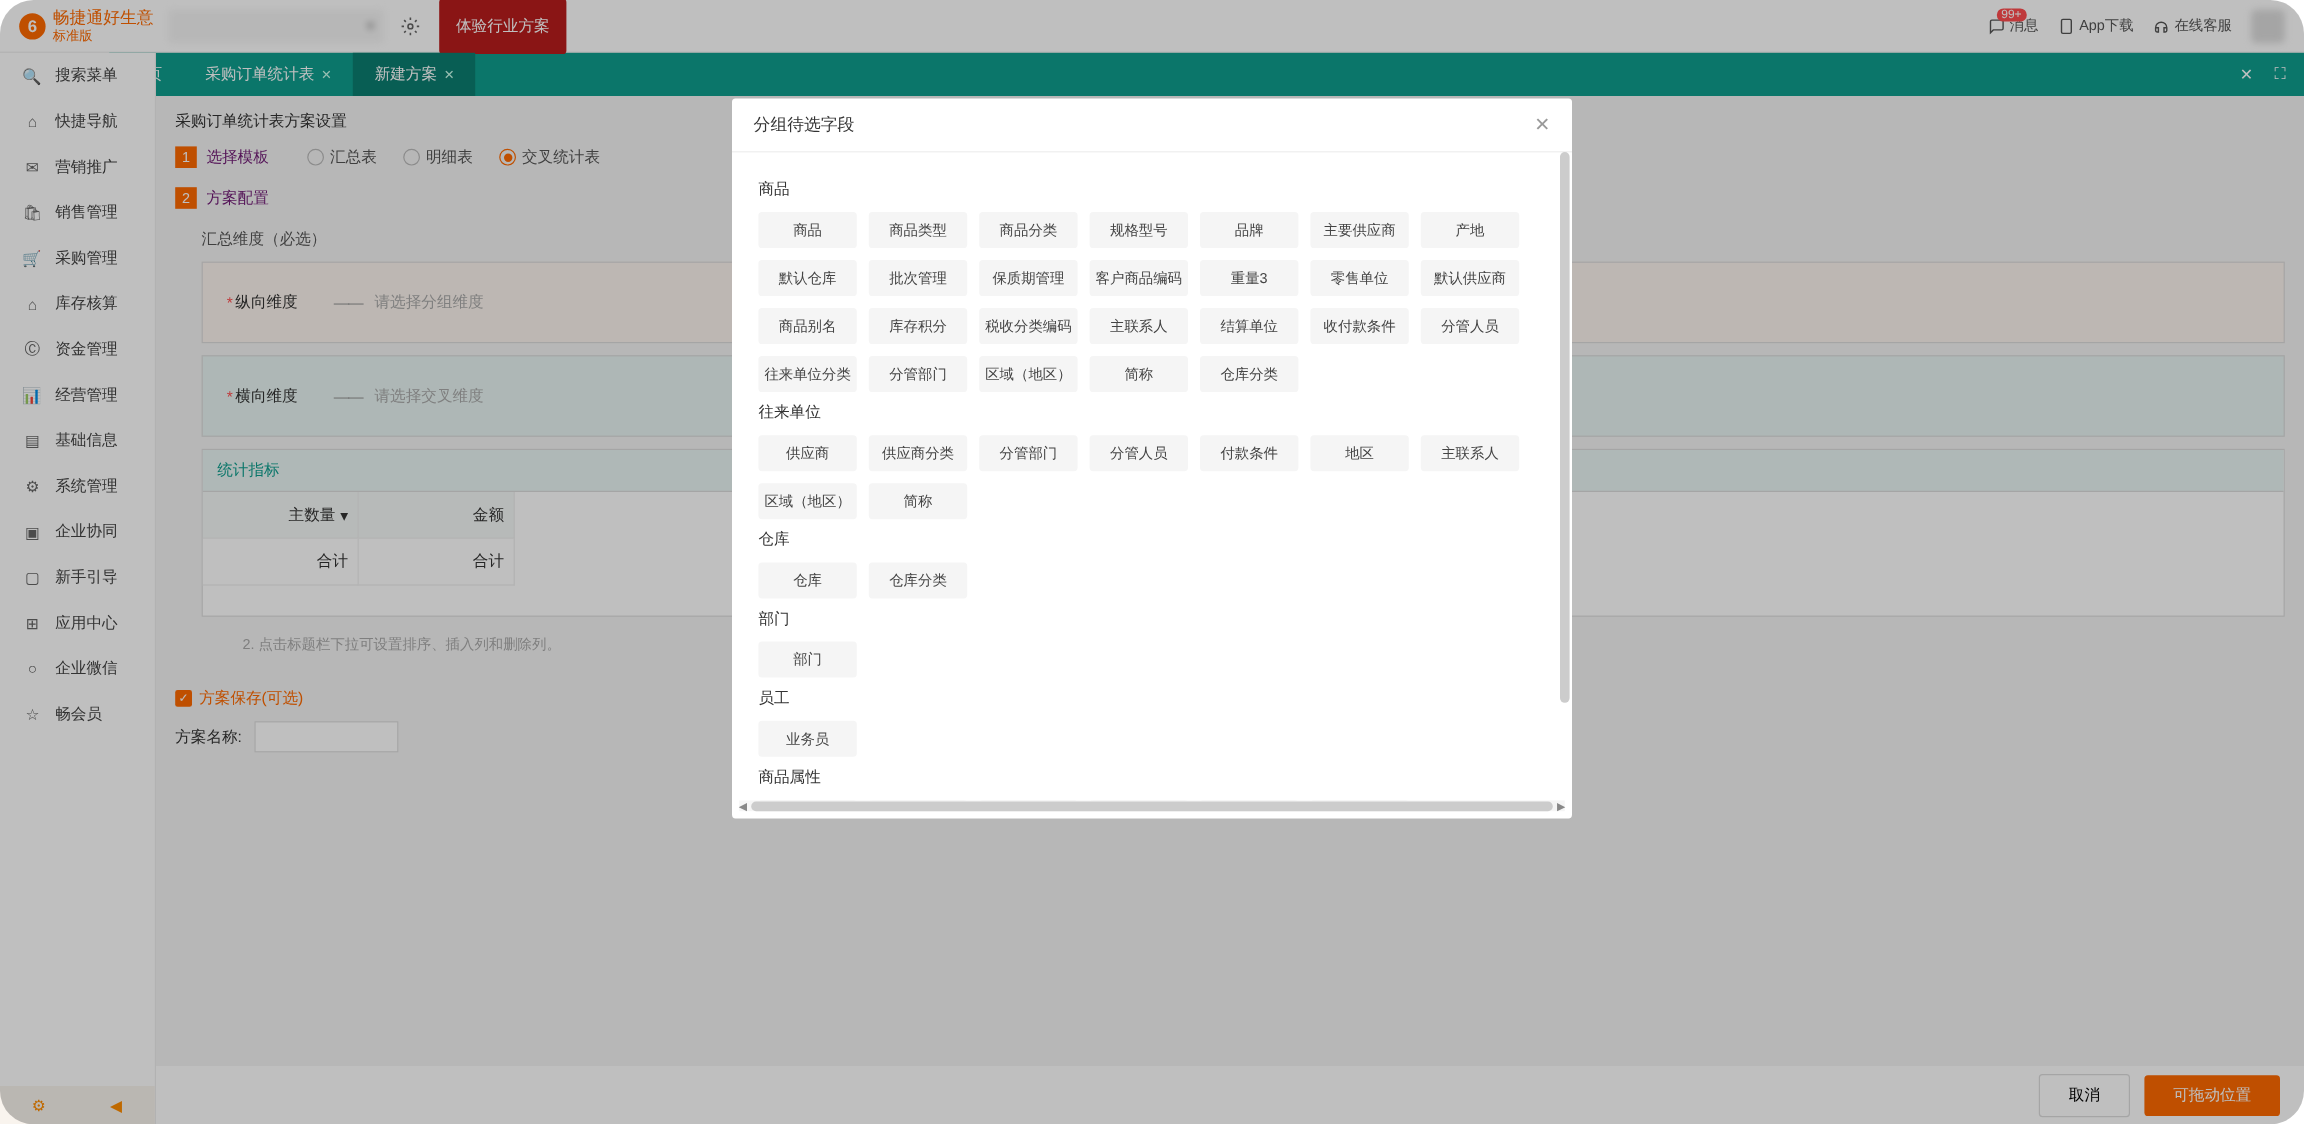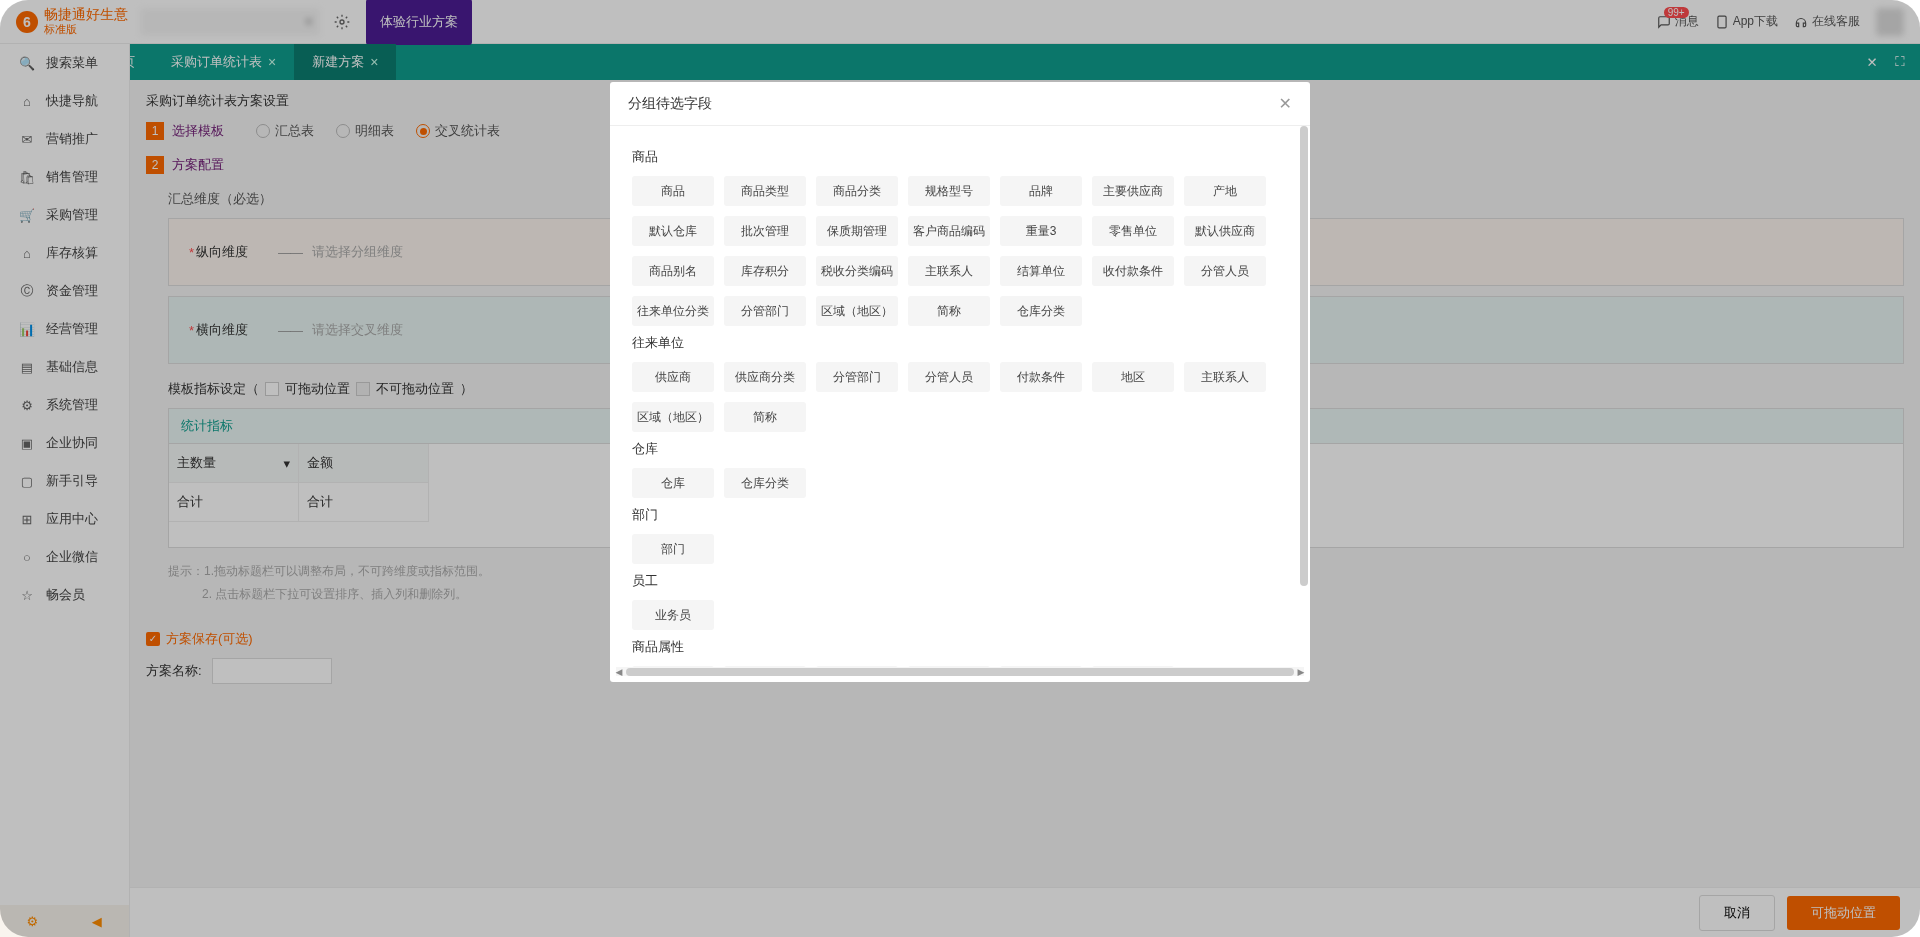--- a/index.html
+++ b/index.html
@@ -6,21 +6,21 @@
 body { background: #f5f5f5; font-size: 13px; color: #333; overflow: hidden; }
 
 
 .top-header { height: 44px; background: #fff; display: flex; align-items: center; padding: 0 16px; border-bottom: 1px solid #eee; }
 .logo-area { display: flex; align-items: center; margin-right: 12px; }
 .logo-icon { width: 22px; height: 22px; background: #ff6a00; border-radius: 50%; display: flex; align-items: center; justify-content: center; color: #fff; font-weight: bold; font-size: 14px; margin-right: 6px; }
 .logo-text { color: #ff6a00; font-size: 14px; font-weight: 500; }
 .logo-sub { color: #ff6a00; font-size: 11px; margin-top: -2px; }
 .org-select { width: 180px; height: 28px; background: #f5f5f5; border-radius: 3px; display: flex; align-items: center; padding: 0 8px; color: #999; margin-right: 8px; filter: blur(3px); }
 .settings-icon { width: 28px; height: 28px; display: flex; align-items: center; justify-content: center; color: #666; cursor: pointer; margin-right: 10px; }
-.try-btn { background: #4c1d95; color: #fff; border: none; padding: 14px 14px; border-radius: 3px; font-size: 13px; cursor: pointer; }
+.try-btn { background: #b91c1c; color: #fff; border: none; padding: 14px 14px; border-radius: 3px; font-size: 13px; cursor: pointer; }
 .header-right { margin-left: auto; display: flex; align-items: center; gap: 16px; }
 .header-item { display: flex; align-items: center; gap: 4px; color: #555; font-size: 12px; cursor: pointer; position: relative; }
 .badge { position: absolute; top: -6px; right: 10px; background: #ff4d4f; color: #fff; border-radius: 8px; font-size: 10px; padding: 0 4px; }
 .avatar { width: 28px; height: 28px; background: #ddd; border-radius: 4px; filter: blur(3px); }
 
 
 .sidebar { position: fixed; left: 0; top: 44px; bottom: 0; width: 130px; background: #fff; border-right: 1px solid #eee; display: flex; flex-direction: column; }
 .sidebar-item { display: flex; align-items: center; padding: 10px 18px; color: #444; cursor: pointer; font-size: 13px; }
 .sidebar-item .icon-box { width: 18px; height: 18px; margin-right: 10px; display: flex; align-items: center; justify-content: center; color: #666; }
 .sidebar-bottom { margin-top: auto; height: 32px; background: #f9f4ee; display: flex; align-items: center; }
@@ -57,21 +57,21 @@
 .dash { color: #999; margin: 0 10px; letter-spacing: -1px; }
 
 .template-label { font-size: 13px; margin: 16px 0 10px 0; display: flex; align-items: center; gap: 6px; }
 .legend-box { width: 14px; height: 14px; display: inline-block; border: 1px solid #ccc; }
 .legend-box.draggable { background: #fff; }
 .legend-box.nondrag { background: #eee; }
 
 .indicator-table { border: 1px solid #ddd; min-height: 140px; background: #fff; }
 .indicator-header-label { padding: 8px 12px; color: #0f9e8e; font-size: 13px; background: #eaf6f4; border-bottom: 1px solid #ddd; }
 .indicator-row { display: flex; }
-.indicator-cell { flex: none; width: 130px; text-align: center; padding: 10px 8px; border-right: 1px solid #eee; border-bottom: 1px solid #eee; font-size: 13px; background: #f5f8f7; display: flex; align-items: center; justify-content: space-between; gap: 4px; }
+.indicator-cell { flex: none; width: 130px; text-align: center; padding: 10px 8px; border-right: 1px solid #eee; border-bottom: 1px solid #eee; font-size: 13px; background: #f5f8f7; display: flex; align-items: center; justify-content: flex-end; gap: 4px; }
 .indicator-cell.body { background: #fff; }
 
 .hint { color: #aaa; font-size: 12px; line-height: 1.9; margin-top: 12px; }
 
 .save-section { margin-top: 24px; }
 .checkbox-wrap { display: flex; align-items: center; gap: 6px; color: #ff6a00; font-size: 13px; margin-bottom: 10px; }
 .checkbox { width: 14px; height: 14px; background: #ff6a00; border-radius: 2px; display: inline-flex; align-items: center; justify-content: center; color: #fff; font-size: 10px; }
 .name-row { display: flex; align-items: center; gap: 10px; }
 .name-input { width: 120px; height: 26px; border: 1px solid #ddd; padding: 0 6px; }
 
@@ -268,48 +268,39 @@
       <span class="dim-placeholder">请选择分组维度</span>
     </div>
 
     <div class="dim-box horizontal">
       <span class="req-star">*</span>
       <span class="dim-label">横向维度</span>
       <span class="dash">——</span>
       <span class="dim-placeholder">请选择交叉维度</span>
     </div>
 
-    <div class="template-label">
-      <span>模板指标设定（</span>
-      <span class="legend-box draggable"></span>
-      <span>可拖动位置</span>
-      <span class="legend-box nondrag"></span>
-      <span>不可拖动位置</span>
-      <span>）</span>
-    </div>
 
     <div class="indicator-table">
       <div class="indicator-header-label">统计指标</div>
       <div class="indicator-row">
         <div class="indicator-cell">
             <span>主数量</span> 
             <span>▾</span>
           </div>
         <div class="indicator-cell">
             <span>金额</span>
           </div>
       </div>
       <div class="indicator-row">
         <div class="indicator-cell body">合计</div>
         <div class="indicator-cell body">合计</div>
       </div>
     </div>
 
     <div class="hint">
-      <div>提示：1.拖动标题栏可以调整布局，不可跨维度或指标范围。</div>
       <div style="padding-left:34px">2. 点击标题栏下拉可设置排序、插入列和删除列。</div>
     </div>
   </div>
 
   <div class="save-section">
     <div class="checkbox-wrap">
       <span class="checkbox">✓</span>
       <span>方案保存(可选)</span>
     </div>
     <div class="name-row">

